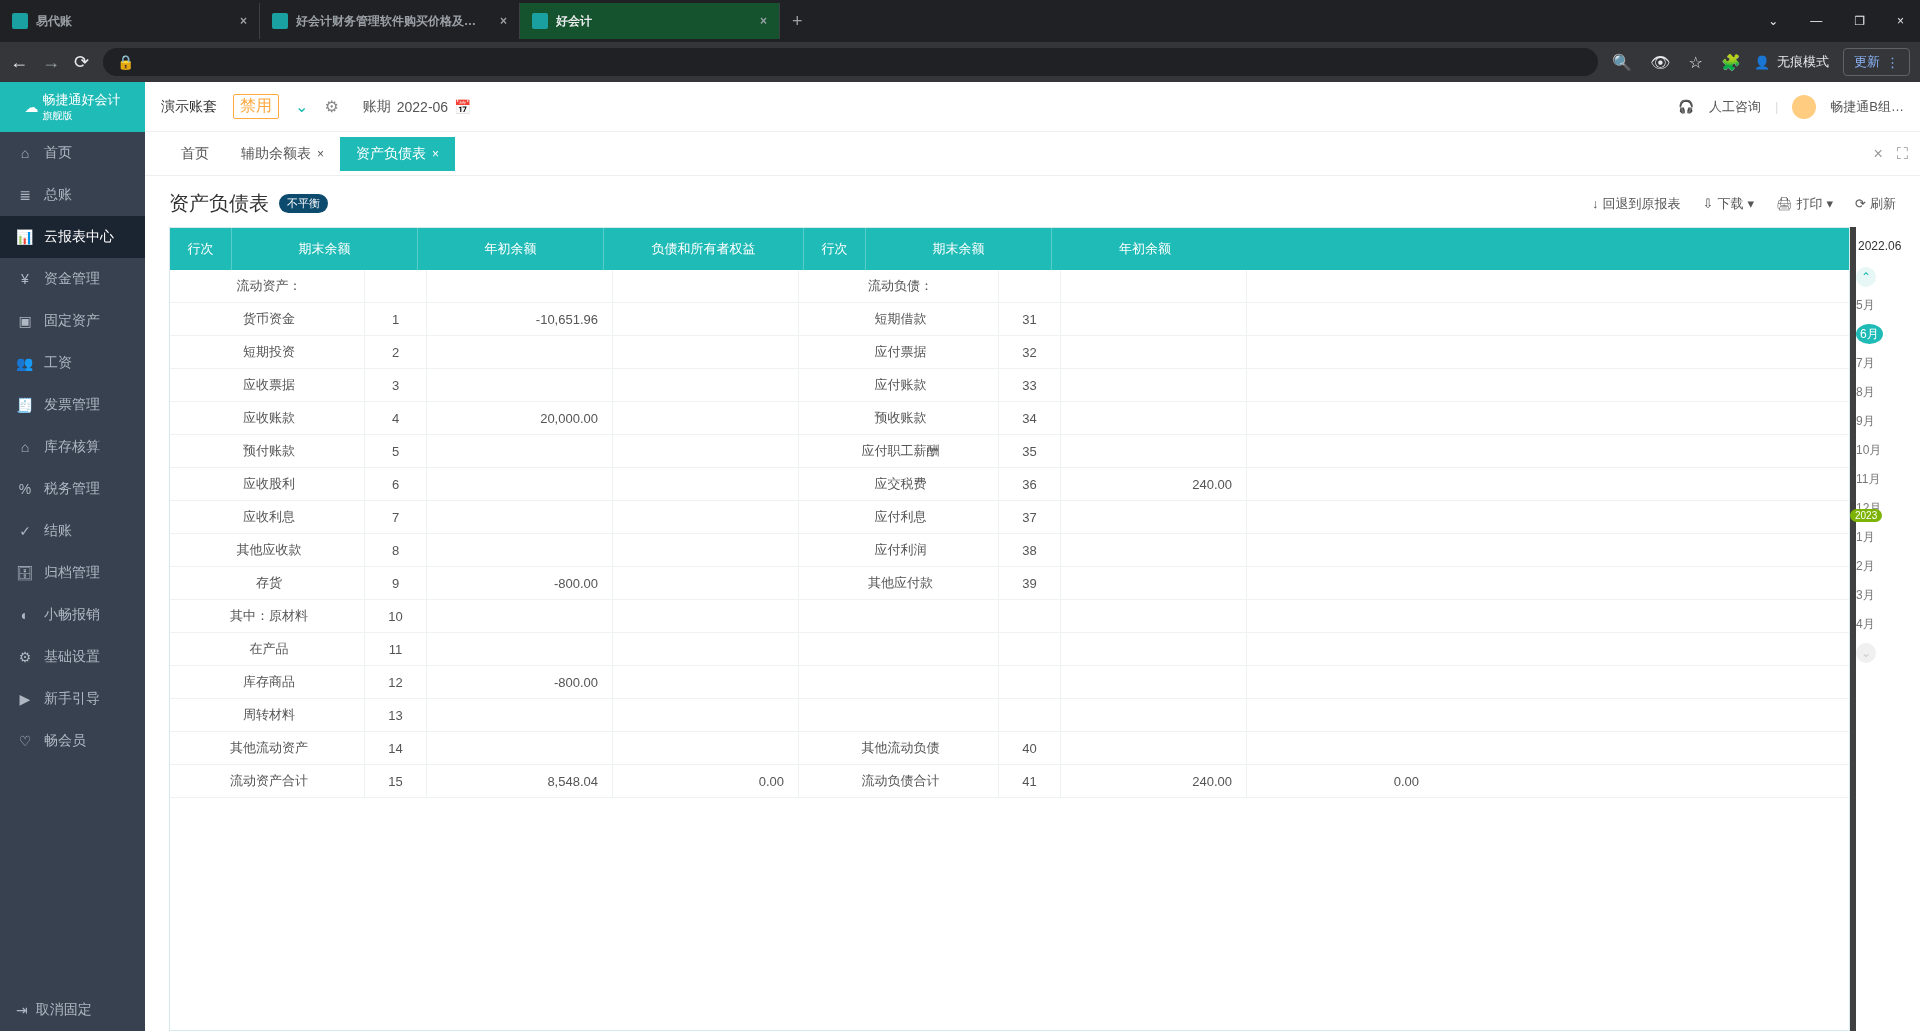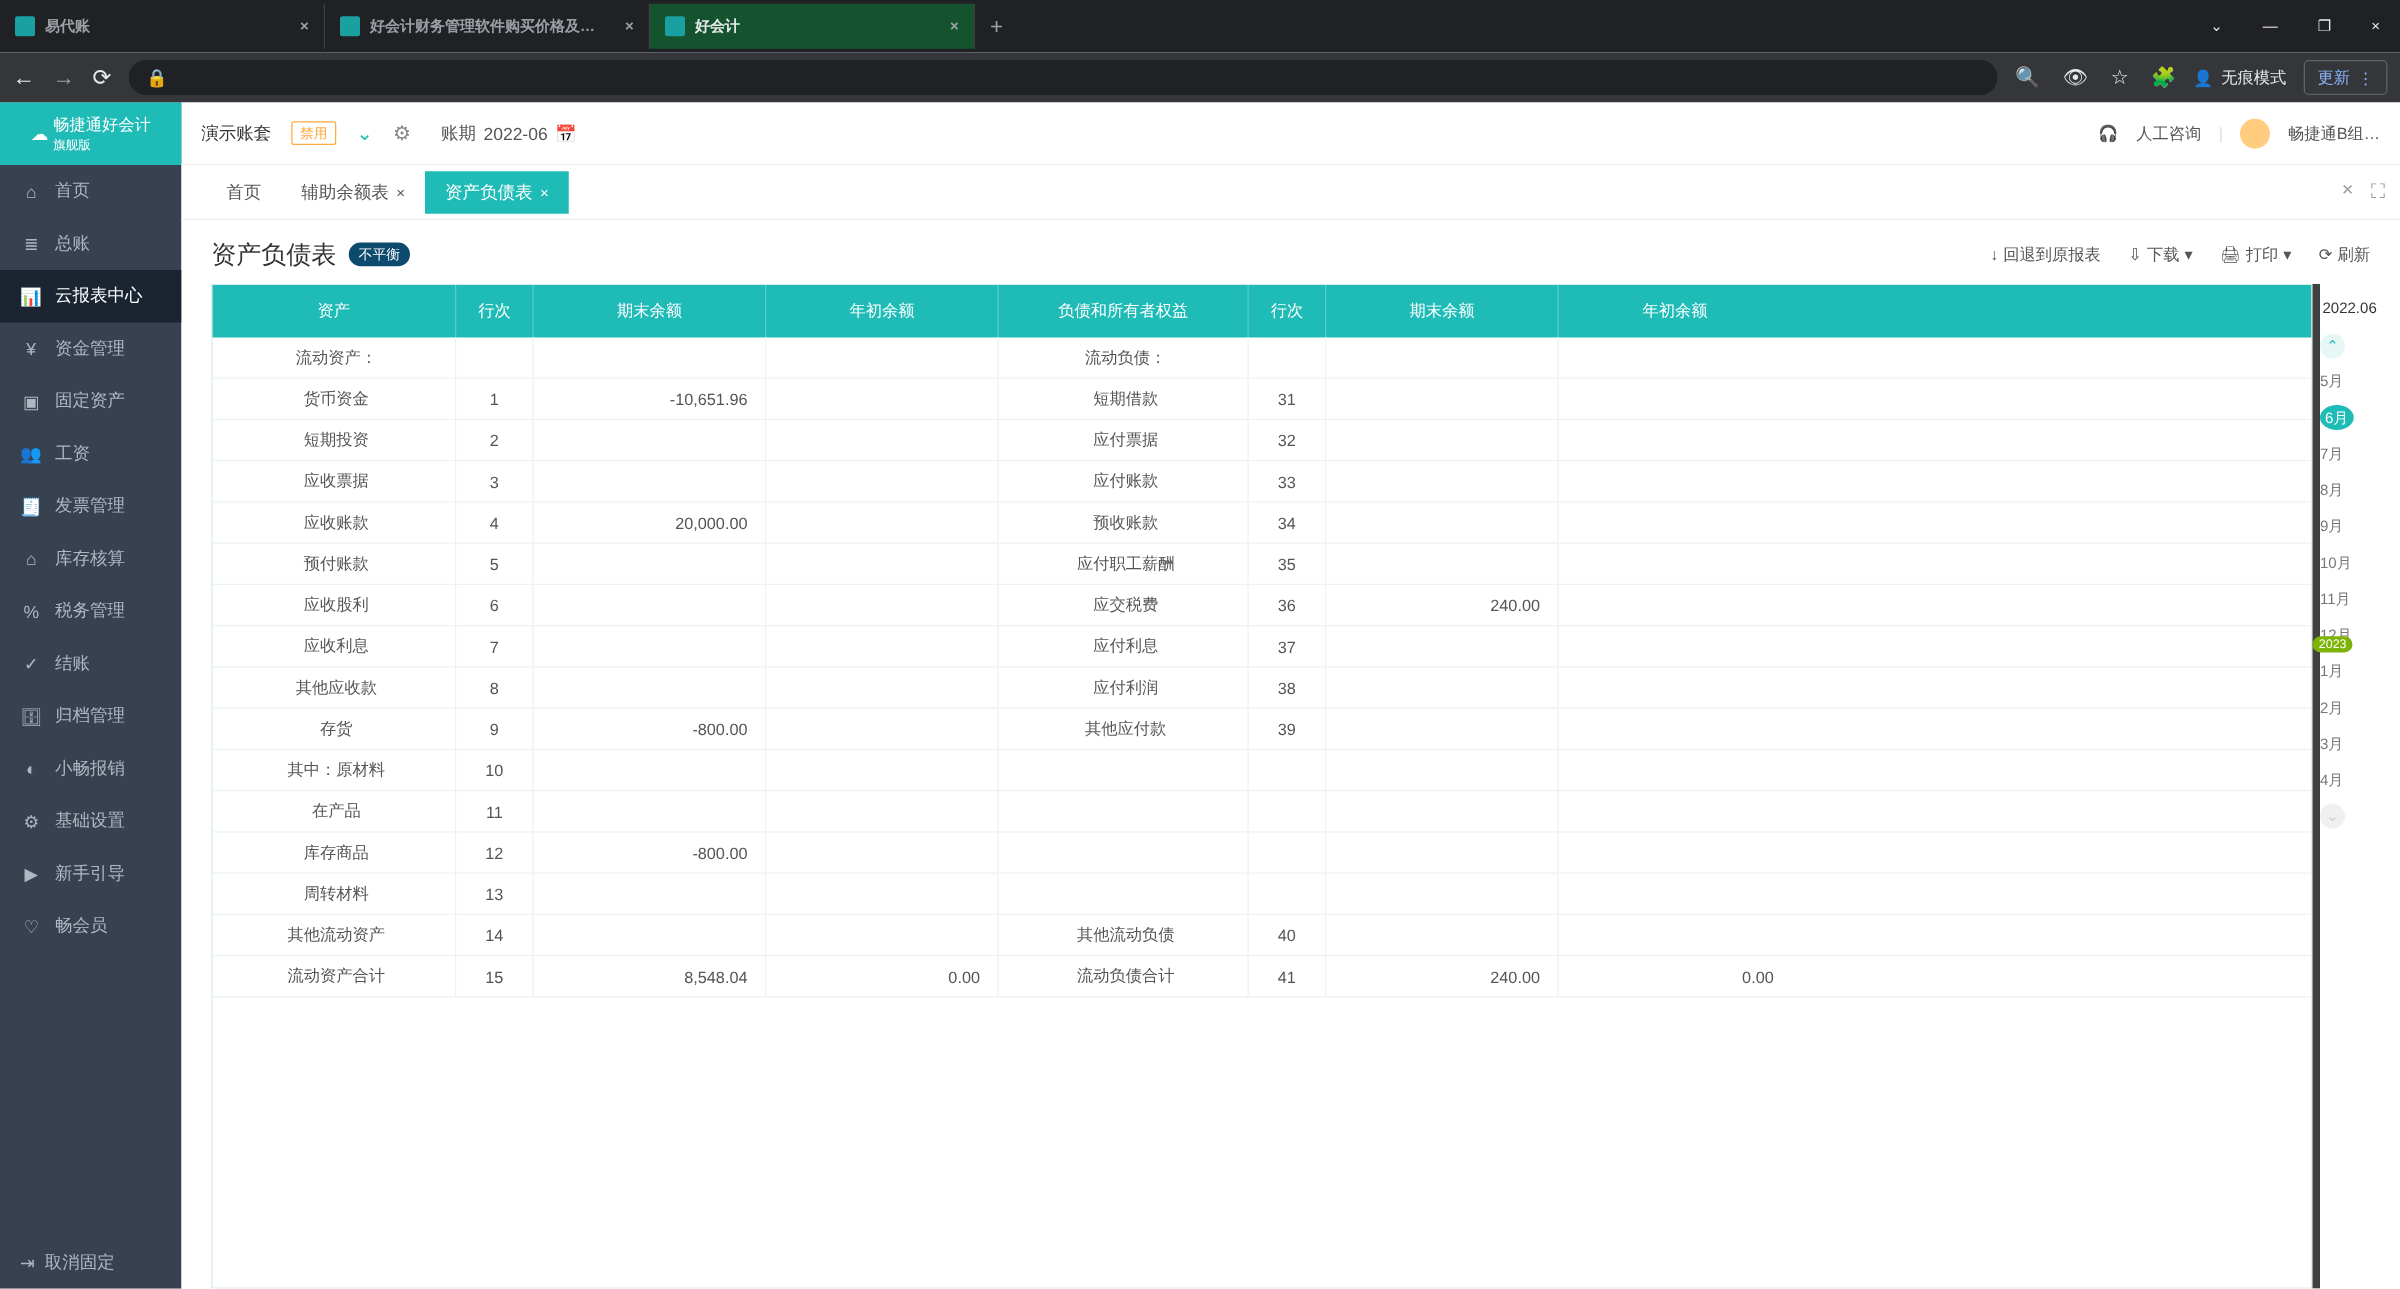--- a/index.html
+++ b/index.html
@@ -32,21 +32,21 @@
 .logo { background: #1fbbb6; height: 50px; display: flex; align-items: center; justify-content: center; color: #fff; font-size: 14px; gap: 4px; }
 .logo .edition { font-size: 10px; }
 .menu-item { padding: 12px 16px; display: flex; align-items: center; gap: 10px; cursor: pointer; font-size: 14px; }
 .menu-item.active { background: #1b2431; color: #fff; }
 .menu-item .mi-icon { width: 18px; text-align: center; }
 .sidebar-footer { position: absolute; bottom: 0; left: 0; width: 145px; padding: 12px 16px; display:flex; align-items:center; gap:8px; color:#aeb7c2; font-size:14px; cursor:pointer;}
 
 .main { flex: 1; display: flex; flex-direction: column; overflow: hidden; }
 .topbar { height: 50px; display: flex; align-items: center; padding: 0 16px; gap: 16px; border-bottom: 1px solid #eee; }
 .acct-select { font-size: 14px; color: #333; }
-.badge-disable { border: 1px solid #ffa940; color: #ffa940; font-size: 11px; padding: 1px 6px; border-radius: 2px; text-align: center; }
+.badge-disable { border: 1px solid #ffa940; color: #ffa940; font-size: 16px; padding: 1px 6px; border-radius: 2px; text-align: center; }
 .dropdown-arrow { color: #1fbbb6; }
 .period { display: flex; align-items: center; gap: 6px; font-size: 14px; color: #555; margin-left:8px; }
 .period .cal-icon { color: #1fbbb6; }
 .top-right { margin-left: auto; display: flex; align-items: center; gap: 14px; font-size: 13px; color: #555; }
 .top-right .avatar { width: 24px; height: 24px; border-radius: 50%; background: #ffcc80; }
 
 .tabs-row { height: 44px; display: flex; align-items: center; padding: 0 20px; gap: 0; border-bottom: 1px solid #eee; position:relative;}
 .page-tab { padding: 8px 16px; font-size: 14px; color: #555; cursor: pointer; display:flex; align-items:center; gap:6px;}
 .page-tab.active { background: #1fbbb6; color: #fff; }
 .page-tab .close { font-size: 12px; }
@@ -271,21 +271,20 @@
         <span class="ra">
             <span>⟳</span>
             <span>刷新</span>
           </span>
       </div>
     </div>
 
     <div class="table-wrap">
       <div class="bs-table">
         <div class="thead">
-          <div class="th c-asset">资产</div>
           <div class="th c-row">行次</div>
           <div class="th c-end">期末余额</div>
           <div class="th c-begin">年初余额</div>
           <div class="th c-liab">负债和所有者权益</div>
           <div class="th c-row">行次</div>
           <div class="th c-end">期末余额</div>
           <div class="th c-begin" style="border-right:none;">年初余额</div>
         </div>
         <div class="tbody" id="tbody">
             <div class="tr">

